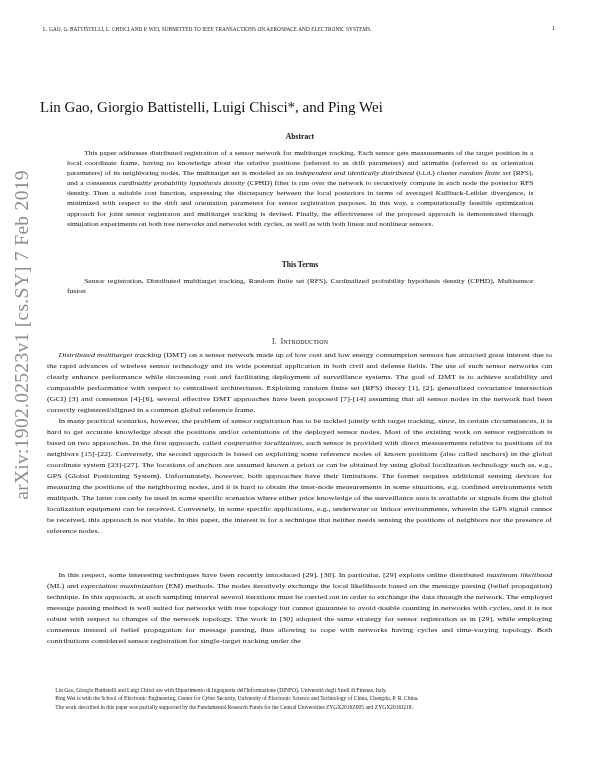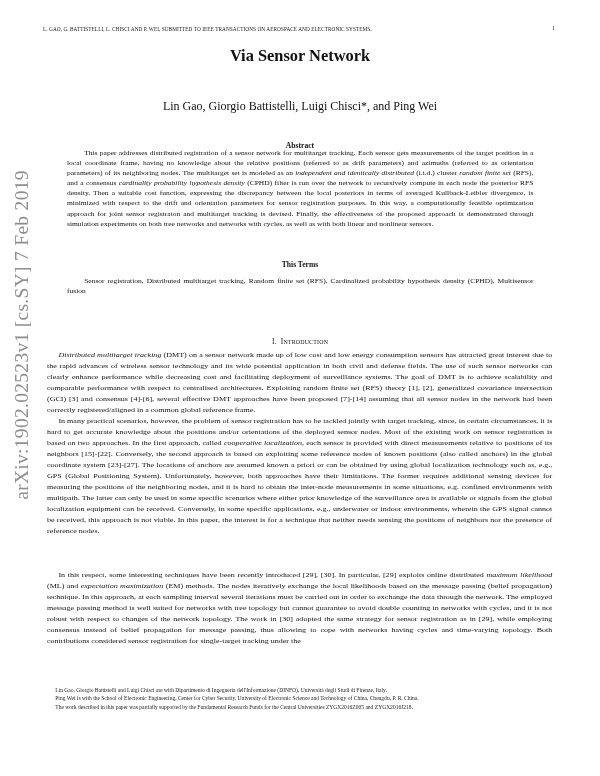--- a/index.html
+++ b/index.html
@@ -11,22 +11,22 @@
       position: absolute; left: 43px; top: 26px; width: 520px;
       font-size: 5.3px; letter-spacing: 0.05px; text-transform: uppercase; color: #222;
       white-space: nowrap;
     }
     .page-num { position: absolute; left: 552px; top: 25px; font-size: 6px; color: #222; }
     .title {
       position: absolute; left: 40px; top: 46px; width: 520px; text-align: center;
       font-size: 16.4px; font-weight: bold; line-height: 19.5px; color: #111;
     }
     .authors {
-      position: absolute; left: 40px; top: 99px; width: 520px; text-align: center;
-      font-size: 12px; color: #111;
+      position: absolute; left: 40px; top: 99px; width: 520px; 
+      font-size: 15px; color: #111;
     }
     .section-head {
       position: absolute; left: 60px; width: 480px; text-align: center;
       font-size: 7.6px; font-weight: bold;
     }
     .para {
       position: absolute; left: 67px; width: 407px;
       font-size: 6.55px; line-height: 10.1px; text-align: justify; text-indent: 15px;
       transform-origin: 0 0; transform: scaleX(1.146);
     }
@@ -62,26 +62,25 @@
   </style>
 </head>
 <body>
 
 <div class="arxiv-stamp">arXiv:1902.02523v1  [cs.SY]  7 Feb 2019</div>
 
 <div class="running-head">L. Gao, G. Battistelli, L. Chisci and P. Wei, Submitted to IEEE Transactions on Aerospace and Electronic Systems.</div>
 <div class="page-num">1</div>
 
 <div class="title">
-  <div>Via Sensor Network</div>
 </div>
 
 <div class="authors">Lin Gao, Giorgio Battistelli, Luigi Chisci*, and Ping Wei</div>
 
-<div class="section-head" style="top:132px;margin-top:9px;">Abstract</div>
+<div class="section-head" style="top:132px;">Abstract</div>
 <div class="para abstract-text"><span>This paper addresses distributed registration of a sensor network for multitarget tracking. Each sensor gets measurements of the target position in a local coordinate frame, having no knowledge about the relative positions (referred to as drift parameters) and azimuths (referred to as orientation parameters) of its neighboring nodes. The multitarget set is modeled as an </span><em>independent and identically distributed</em><span> (i.i.d.) cluster </span><em>random finite set</em><span> (RFS), and a consensus </span><em>cardinality probability hypothesis density</em><span> (CPHD) filter is run over the network to recursively compute in each node the posterior RFS density. Then a suitable cost function, expressing the discrepancy between the local posteriors in terms of averaged Kullback-Leibler divergence, is minimized with respect to the drift and orientation parameters for sensor registration purposes. In this way, a computationally feasible optimization approach for joint sensor registraton and multitarget tracking is devised. Finally, the effectiveness of the proposed approach is demonstrated through simulation experiments on both tree networks and networks with cycles, as well as with both linear and nonlinear sensors.</span></div>
 
 <div class="section-head" style="top:260px;">This Terms</div>
 <div class="para index-text">Sensor registration, Distributed multitarget tracking, Random finite set (RFS), Cardinalized probability hypothesis density (CPHD), Multisensor fusion</div>
 
 <div class="sec-title"><span>I.</span>&nbsp;&nbsp;<span class="cap">I</span><span class="sc">ntroduction</span></div>
 
 <div class="body-para p1"><em>Distributed multitarget tracking</em><span> (DMT) on a sensor network made up of low cost and low energy consumption sensors has attracted great interest due to the rapid advances of wireless sensor technology and its wide potential application in both civil and defense fields. The use of such sensor networks can clearly enhance performance while decreasing cost and facilitating deployment of surveillance systems. The goal of DMT is to achieve scalability and comparable performance with respect to centralised architectures. Exploiting random finite set (RFS) theory [1], [2], generalized covariance intersection (GCI) [3] and consensus [4]-[6], several effective DMT approaches have been proposed [7]-[14] assuming that all sensor nodes in the network had been correctly registered/aligned in a common global reference frame.</span></div>
 
 <div class="body-para p2"><span>In many practical scenarios, however, the problem of sensor registration has to be tackled jointly with target tracking, since, in certain circumstances, it is hard to get accurate knowledge about the positions and/or orientations of the deployed sensor nodes. Most of the existing work on sensor registration is based on two approaches. In the first approach, called </span><em>cooperative localization</em><span>, each sensor is provided with direct measurements relative to positions of its neighbors [15]-[22]. Conversely, the second approach is based on exploiting some reference nodes of known positions (also called anchors) in the global coordinate system [23]-[27]. The locations of anchors are assumed known a priori or can be obtained by using global localization technology such as, e.g., GPS (Global Positioning System). Unfortunately, however, both approaches have their limitations. The former requires additional sensing devices for measuring the positions of the neighboring nodes, and it is hard to obtain the inter-node measurements in some situations, e.g. confined environments with multipath. The latter can only be used in some specific scenarios where either prior knowledge of the surveillance area is available or signals from the global localization equipment can be received. Conversely, in some specific applications, e.g., underwater or indoor environments, wherein the GPS signal cannot be received, this approach is not viable. In this paper, the interest is for a technique that neither needs sensing the positions of neighbors nor the presence of reference nodes.</span></div>

